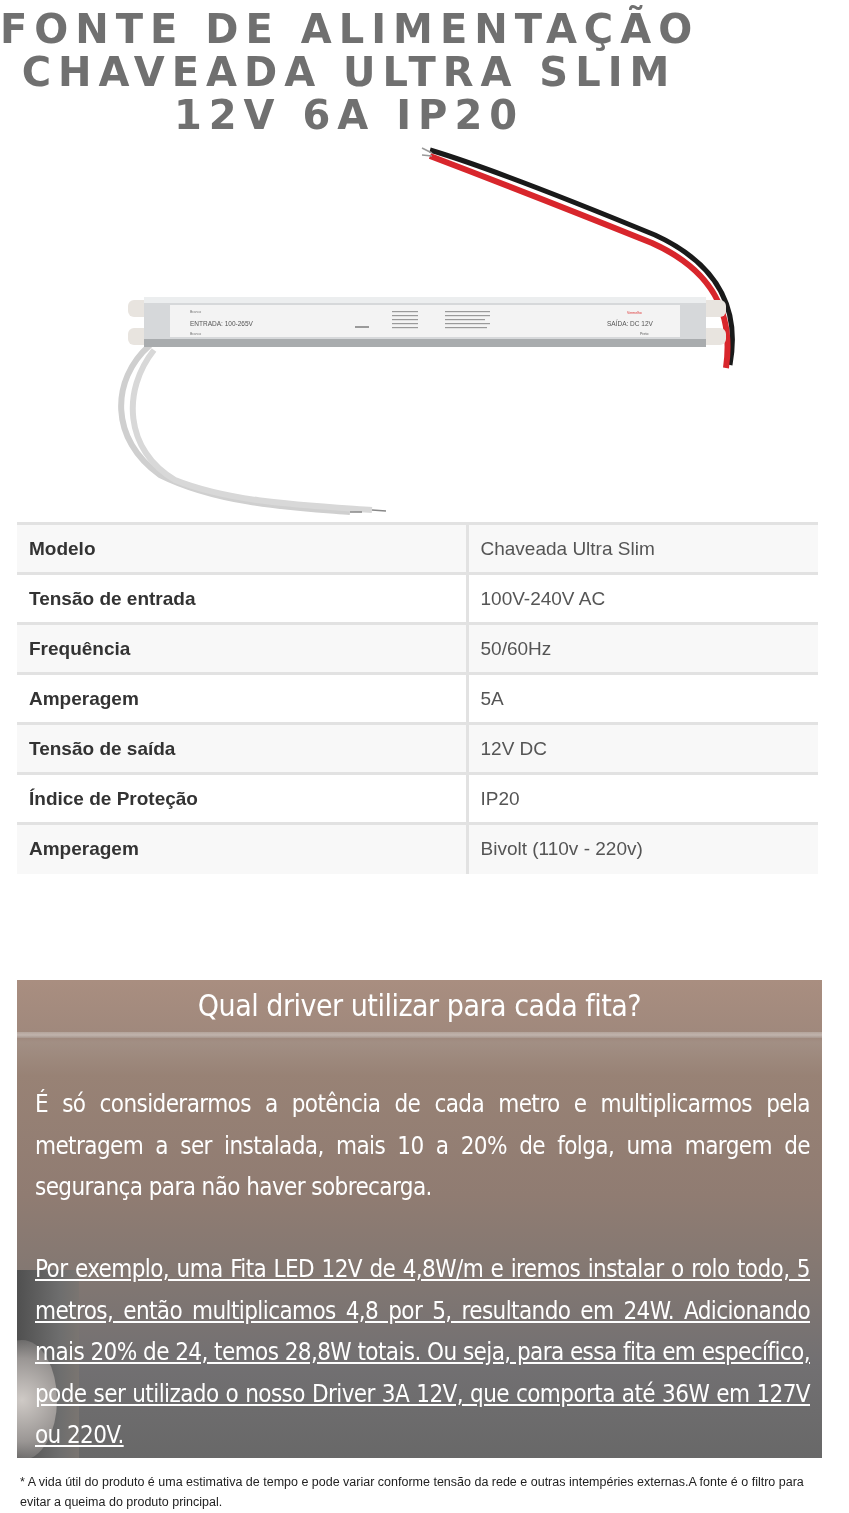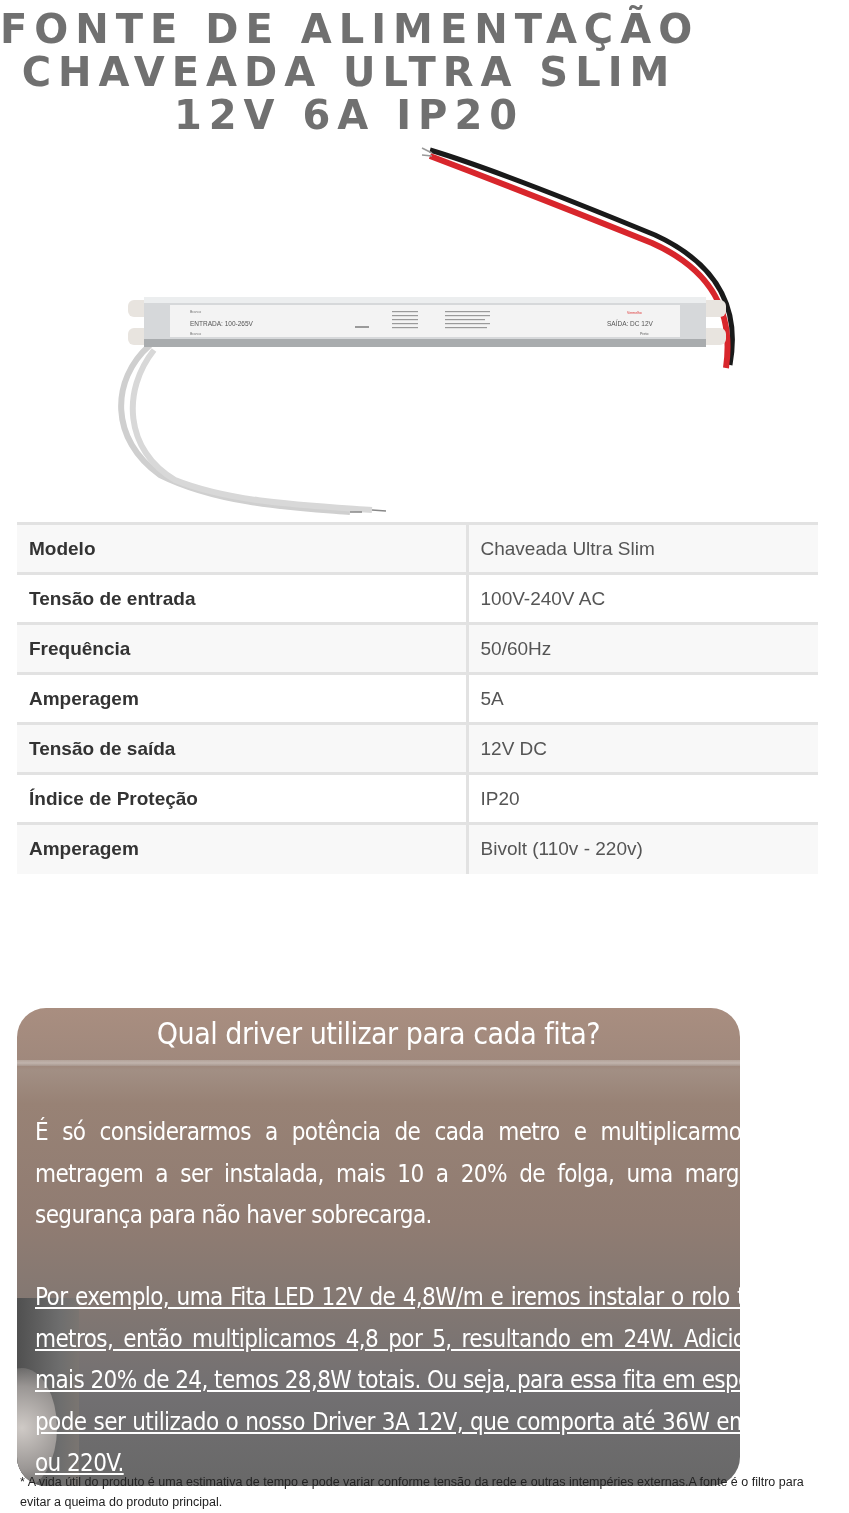--- a/index.html
+++ b/index.html
@@ -28,25 +28,24 @@
     height: 50px; font-size: 19px; vertical-align: middle;
     padding: 0 12px;
   }
   .specs td.k { width: 450px; font-weight: bold; color: #333333; border-right: 3px solid #e2e2e2; }
   .specs td.v { color: #555555; }
   .specs tr:nth-child(odd) td { background: #f8f8f8; }
   .specs tr:nth-child(even) td { background: #ffffff; }
   .specs tr:last-child td { border-bottom: none; }
 
   .guide {
-    position: absolute; left: 17px; top: 1008px; width: 723px; height: 478px;
+    position: absolute; left: 17px; top: 980px; width: 805px; height: 478px;
     background: linear-gradient(180deg, #a98e80 0%, #9f887c 12%, #a28f84 13%, #988275 20%, #907c72 45%, #847872 60%, #727072 80%, #686868 100%);
     overflow: hidden; color: #ffffff;
     font-family: "DejaVu Sans Condensed", "DejaVu Sans", sans-serif;
-    border-radius: 29px;
   }
   .guide .band {
     position: absolute; left: 0; top: 52px; width: 100%; height: 6px;
     background: linear-gradient(180deg, #b8aaa2, #c9beb8, #a99a92);
     opacity: 0.8;
   }
   .guide .lamp {
     position: absolute; left: 0; top: 290px; width: 62px; height: 190px;
     background: linear-gradient(90deg, #505050 0%, #6e6e6e 70%, #7a7571 100%);
   }

